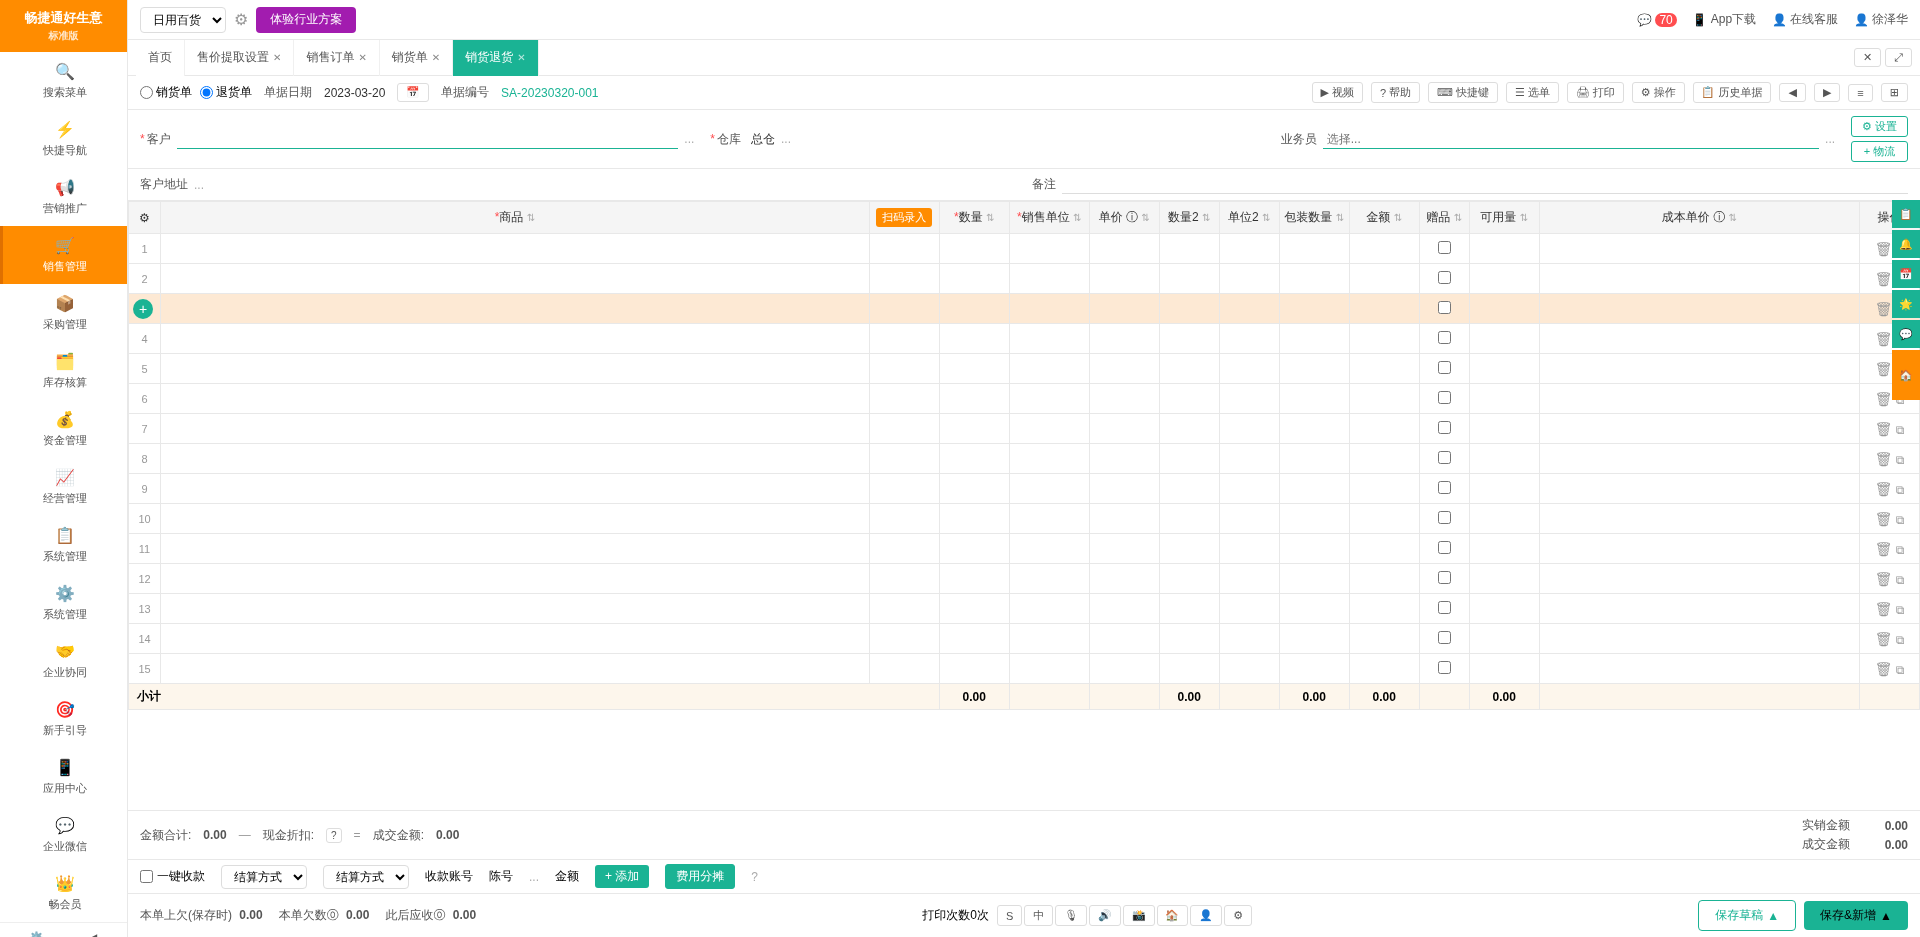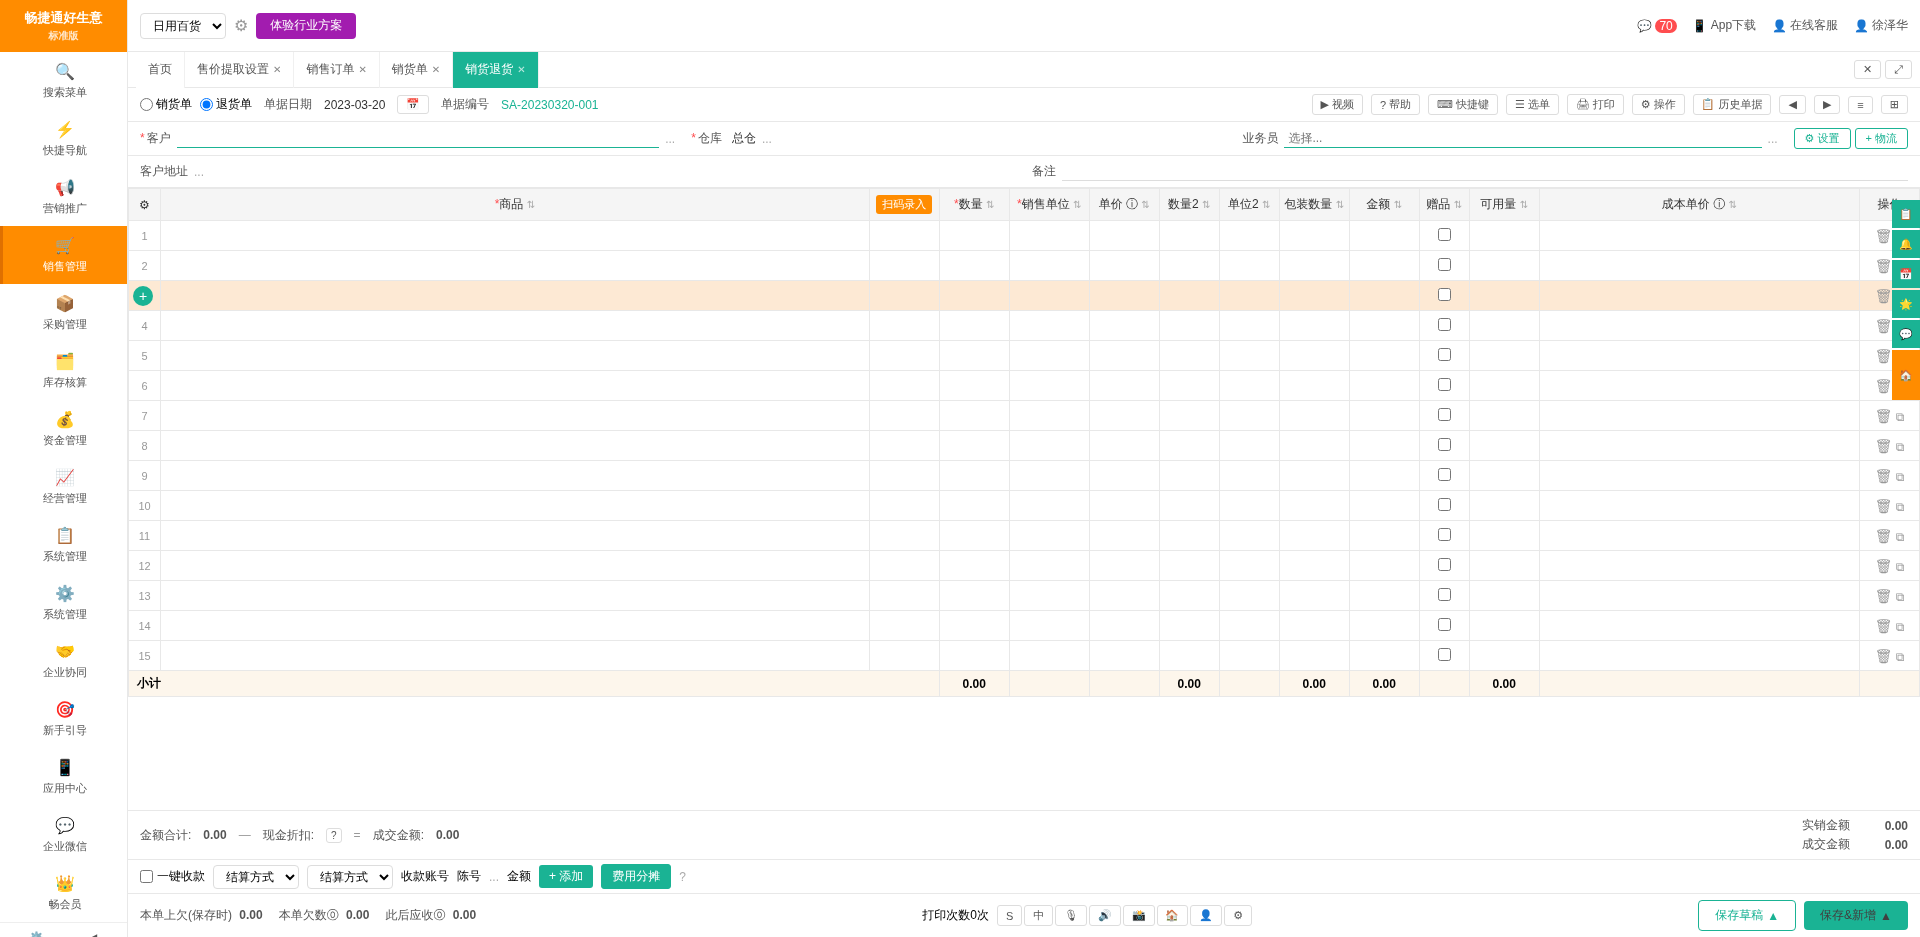--- a/index.html
+++ b/index.html
@@ -10,21 +10,21 @@
     .sidebar-logo { background: #ff8c00; color: #fff; padding: 10px 8px; text-align: center; font-size: 13px; font-weight: bold; line-height: 1.3; height: 56px; display: flex; align-items: center; justify-content: center; }
     .sidebar-item { display: flex; flex-direction: column; align-items: center; justify-content: center; padding: 10px 4px; cursor: pointer; color: #555; font-size: 11px; gap: 4px; border-left: 3px solid transparent; }
     .sidebar-item.active { background: #ff8c00; color: #fff; border-left: 3px solid #e07000; }
     .sidebar-item .icon { font-size: 16px; }
     .sidebar-bottom { margin-top: auto; display: flex; align-items: center; justify-content: space-around; padding: 8px; border-top: 1px solid #eee; }
 
     
     .main { flex: 1; display: flex; flex-direction: column; overflow: hidden; }
 
     
-    .topbar { background: #fff; height: 52px; display: flex; align-items: center; padding: 0 12px; border-bottom: 1px solid #e8e8e8; justify-content: space-between; flex-shrink: 0; }
+    .topbar { background: #fff; height: 40px; display: flex; align-items: center; padding: 0 12px; border-bottom: 1px solid #e8e8e8; justify-content: space-between; flex-shrink: 0; }
     .topbar-left { display: flex; align-items: center; gap: 8px; }
     .topbar-select { border: 1px solid #ddd; border-radius: 4px; padding: 2px 8px; font-size: 12px; height: 26px; background: #fff; }
     .topbar-btn { background: #a21caf; color: #fff; border: none; border-radius: 4px; padding: 4px 14px; font-size: 12px; cursor: pointer; height: 26px; }
     .topbar-right { display: flex; align-items: center; gap: 16px; font-size: 12px; color: #555; }
 
     
     .tabs { background: #fff; height: 36px; display: flex; align-items: center; border-bottom: 1px solid #e8e8e8; padding: 0 8px; flex-shrink: 0; }
     .tab { display: flex; align-items: center; padding: 0 12px; height: 36px; cursor: pointer; font-size: 12px; color: #555; border-right: 1px solid #f0f0f0; gap: 4px; }
     .tab.active { background: #1ab394; color: #fff; }
     .tab .close { font-size: 10px; cursor: pointer; opacity: 0.7; }
@@ -67,31 +67,31 @@
     .copy-btn { background: none; border: none; cursor: pointer; color: #999; font-size: 12px; }
     tfoot td { background: #fdf6ec; border: 1px solid #e8e8e8; padding: 4px; font-weight: bold; text-align: center; }
 
     
     .summary-bar { background: #fff; border-top: 1px solid #e8e8e8; padding: 6px 12px; flex-shrink: 0; }
     .summary-row { display: flex; align-items: center; gap: 12px; font-size: 12px; color: #555; }
     .minus-icon { color: #999; }
     .eq-icon { color: #999; }
 
     
-    .payment-row { background: #fff; border-top: 1px solid #e8e8e8; padding: 4px 12px; display: flex; align-items: center; gap: 8px; flex-shrink: 0; }
+    .payment-row { background: #fff; border-top: 1px solid #e8e8e8; padding: 4px 12px; display: flex; align-items: center; gap: 16px; flex-shrink: 0; }
     .checkbox-label { display: flex; align-items: center; gap: 4px; font-size: 12px; }
     .payment-btn { background: #1ab394; color: #fff; border: none; border-radius: 3px; padding: 3px 10px; font-size: 12px; cursor: pointer; }
     .help-icon { color: #aaa; cursor: pointer; }
 
     
     .footer-bar { background: #fff; border-top: 1px solid #e8e8e8; padding: 6px 12px; display: flex; align-items: center; justify-content: space-between; flex-shrink: 0; }
     .footer-info { display: flex; gap: 16px; font-size: 12px; color: #555; }
     .footer-actions { display: flex; align-items: center; gap: 8px; }
     .save-draft-btn { background: #fff; border: 1px solid #1ab394; color: #1ab394; border-radius: 4px; padding: 6px 16px; font-size: 12px; cursor: pointer; display: flex; align-items: center; gap: 4px; }
-    .save-new-btn { background: #1ab394; color: #404040; border: none; border-radius: 4px; padding: 6px 16px; font-size: 12px; cursor: pointer; display: flex; align-items: center; gap: 4px; }
+    .save-new-btn { background: #1ab394; color: #000000; border: none; border-radius: 4px; padding: 6px 16px; font-size: 12px; cursor: pointer; display: flex; align-items: center; gap: 4px; }
 
     .settings-icon { font-size: 14px; cursor: pointer; color: #999; }
 
     
     input[type=checkbox] { cursor: pointer; }
     input[type=radio] { cursor: pointer; }
 
     .col-sort { cursor: pointer; color: #aaa; font-size: 10px; }
 
     .topbar-icon-btn { background: none; border: none; cursor: pointer; color: #555; font-size: 12px; display: flex; align-items: center; gap: 3px; }
@@ -275,21 +275,21 @@
       <div class="field-group">
         <span class="field-label required">仓库</span>
         <span style="color:#333;margin-left:4px;">总仓</span>
         <span class="field-dots">...</span>
       </div>
       <div class="field-group">
         <span class="field-label">业务员</span>
         <input class="field-input" type="text" style="color: rgb(170, 170, 170);" placeholder="选择...">
         <span class="field-dots">...</span>
       </div>
-      <div style="display:flex;flex-direction:row;gap:4px;margin-left:auto;">
+      <div style="display:flex;flex-direction:column;gap:4px;margin-left:auto;">
         <button class="action-btn">⚙ <span>设置</span></button>
         <button class="action-btn">+ 物流</button>
       </div>
     </div>
 
     <div class="field-row">
       <div class="field-group">
         <span class="field-label">客户地址</span>
         <span class="field-dots">...</span>
       </div>

